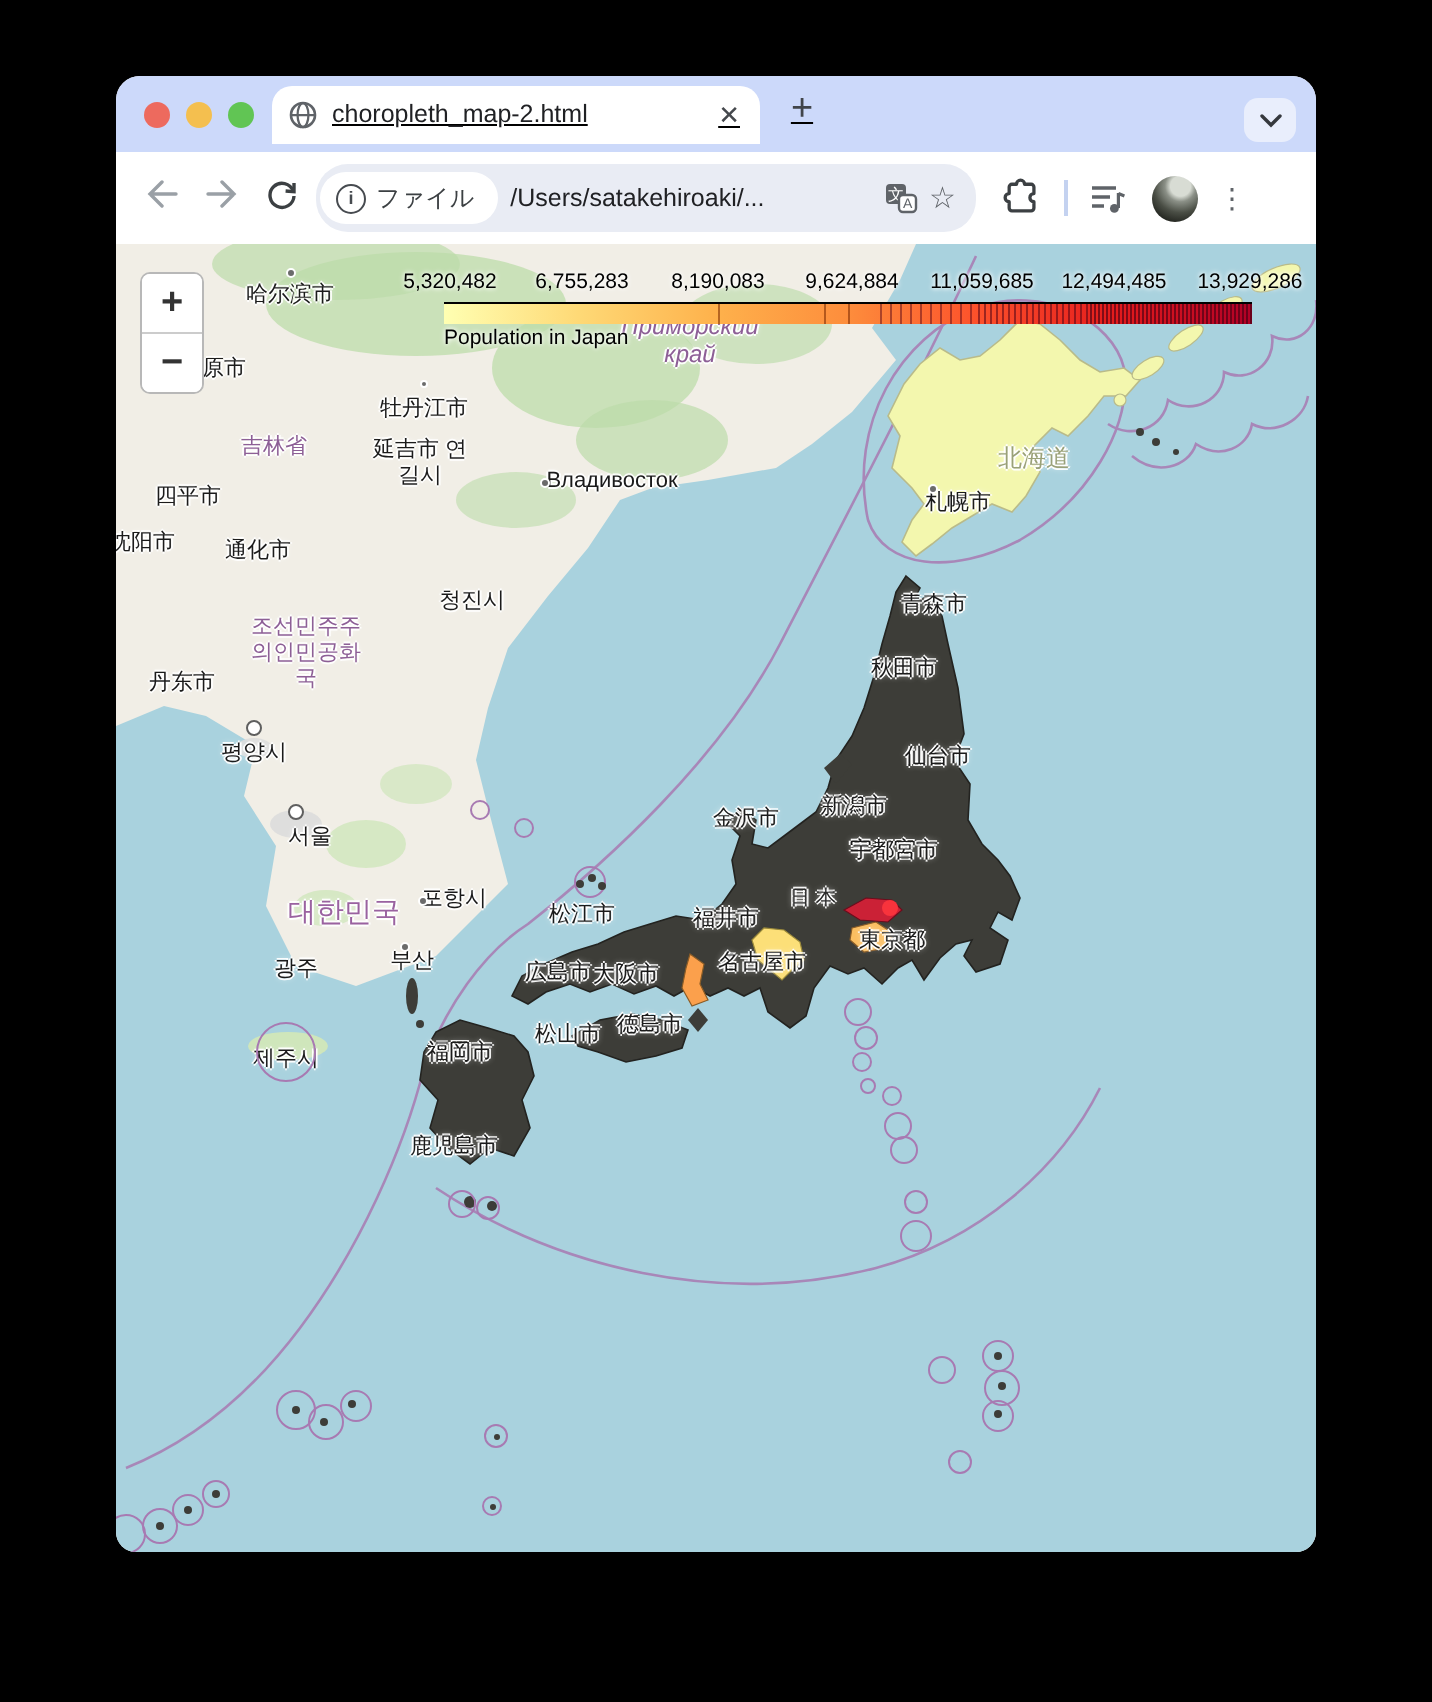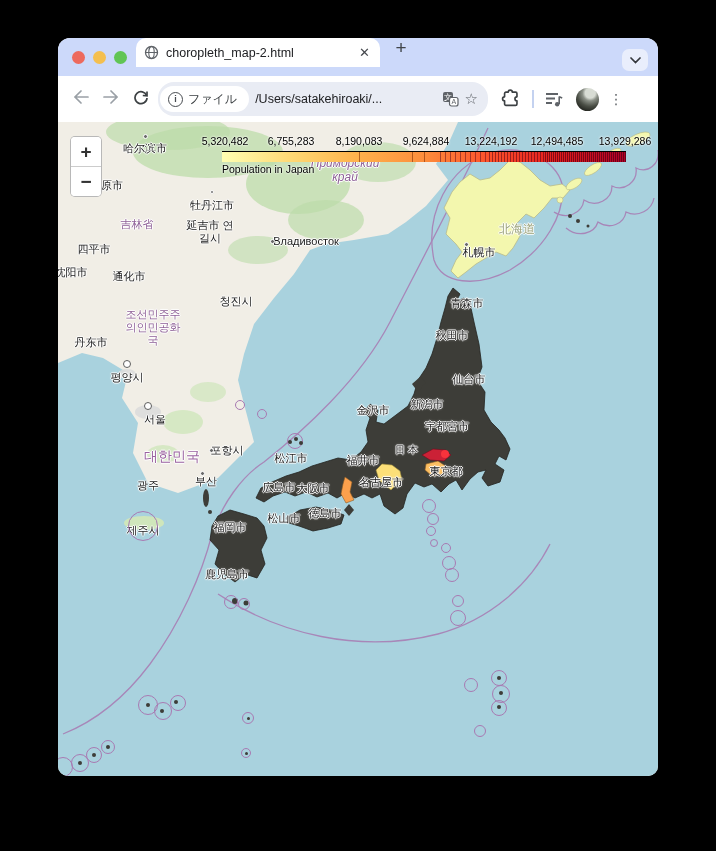--- a/index.html
+++ b/index.html
@@ -1,20 +1,20 @@
 <!DOCTYPE html>
 <html><head>
 <meta charset="utf-8">
 <style>
   html,body{margin:0;padding:0;background:#000;width:716px;height:851px;overflow:hidden;
     font-family:"Liberation Sans",sans-serif;}
   .window{position:absolute;left:58px;top:38px;width:600px;height:738px;border-radius:12px 12px 10px 10px;
     overflow:hidden;display:flex;flex-direction:column;background:#fff;}
   
-  .tabbar{height:38px;background:#ccd9fa;display:flex;align-items:flex-start;position:relative;flex:0 0 auto;}
+  .tabbar{height:38px;background:#ccd9fa;display:flex;align-items:center;position:relative;flex:0 0 auto;text-decoration:underline;}
   .lights{position:absolute;left:14px;top:13px;display:flex;gap:8px;}
   .light{width:13px;height:13px;border-radius:50%;}
   .light.r{background:#ed6a5e;}.light.y{background:#f4bf4f;}.light.g{background:#61c554;}
   .tab{margin-left:78px;width:228px;height:29px;background:#fff;border-radius:10px 10px 0 0;
     display:flex;align-items:center;padding:0 8px;gap:7px;}
   .tab-title{font-size:12.5px;color:#202124;flex:1;white-space:nowrap;overflow:hidden;}
   .tab-close{color:#45484d;font-size:13px;line-height:1;cursor:pointer;padding:2px;}
   .globe{width:15px;height:15px;flex:0 0 auto;}
   .newtab{margin-left:10px;margin-bottom:5px;color:#41454a;font-size:19px;line-height:19px;width:22px;text-align:center;cursor:pointer;}
   .chevbtn{position:absolute;right:10px;top:11px;width:26px;height:22px;background:#e9eefc;border-radius:7px;
@@ -322,21 +322,21 @@
         <div class="circ dot" style="left: 84.5px; top: 11.5px; height: 5px; width: 5px;"></div>
         <div class="circ dot" style="left: 152px; top: 68px; height: 4px; width: 4px;"></div>
       </div>
 
     <div class="legend">
       <div id="legend-values">
           <span class="legend-num" style="left: 167px;">5,320,482</span>
           <span class="legend-num" style="left: 233px;">6,755,283</span>
           <span class="legend-num" style="left: 301px;">8,190,083</span>
           <span class="legend-num" style="left: 368px;">9,624,884</span>
-          <span class="legend-num" style="left: 433px;">13,224,192</span>
+          <span class="legend-num" style="left: 433px;">11,059,685</span>
           <span class="legend-num" style="left: 499px;">12,494,485</span>
           <span class="legend-num" style="left: 567px;">13,929,286</span>
         </div>
       <div class="legend-bar" id="legend-bar" style="background: linear-gradient(90deg, rgb(255, 255, 178), rgb(254, 217, 118), rgb(254, 178, 76), rgb(253, 141, 60), rgb(252, 78, 42), rgb(227, 26, 28), rgb(177, 0, 38));">
         <div class="tk tk1"></div>
         <div class="tk tk2"></div>
         <div class="tk tk3"></div>
         <div class="tks" style="left:34%"></div>
         <div class="tks" style="left:47%"></div>
         <div class="tks" style="left:50%"></div>

